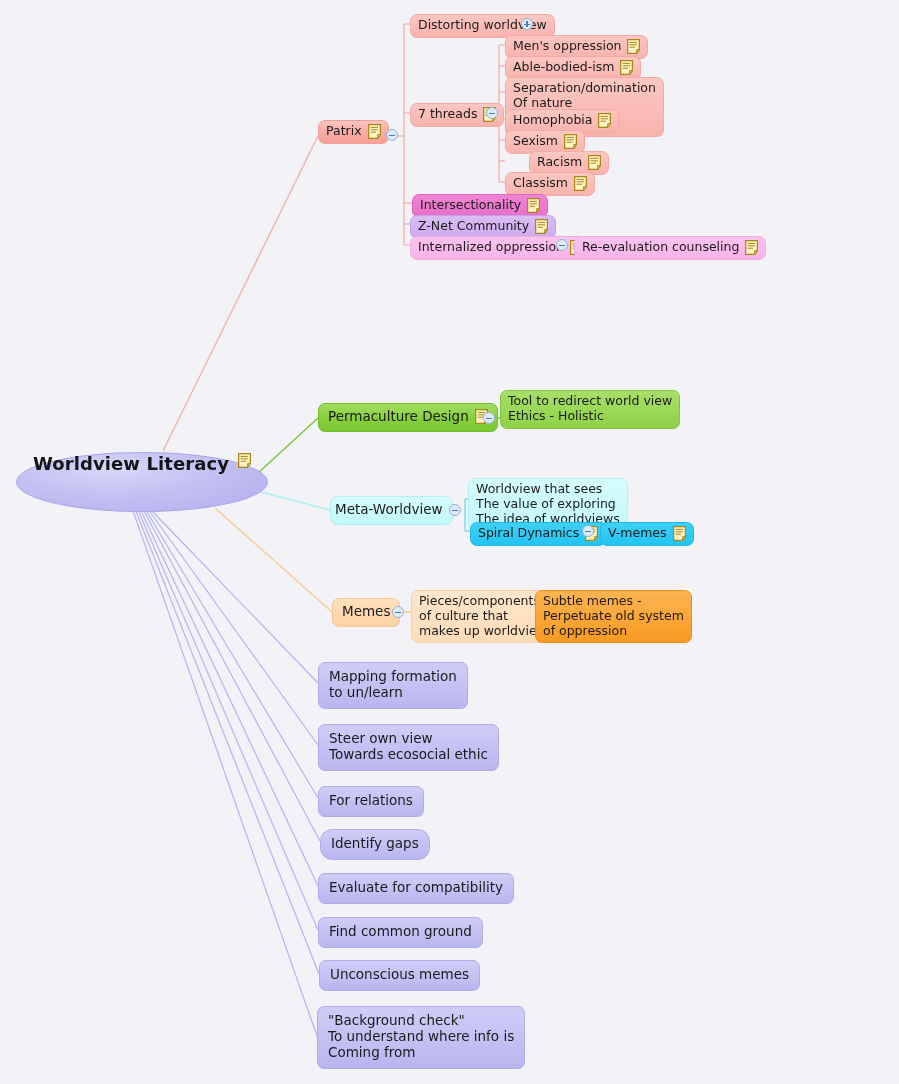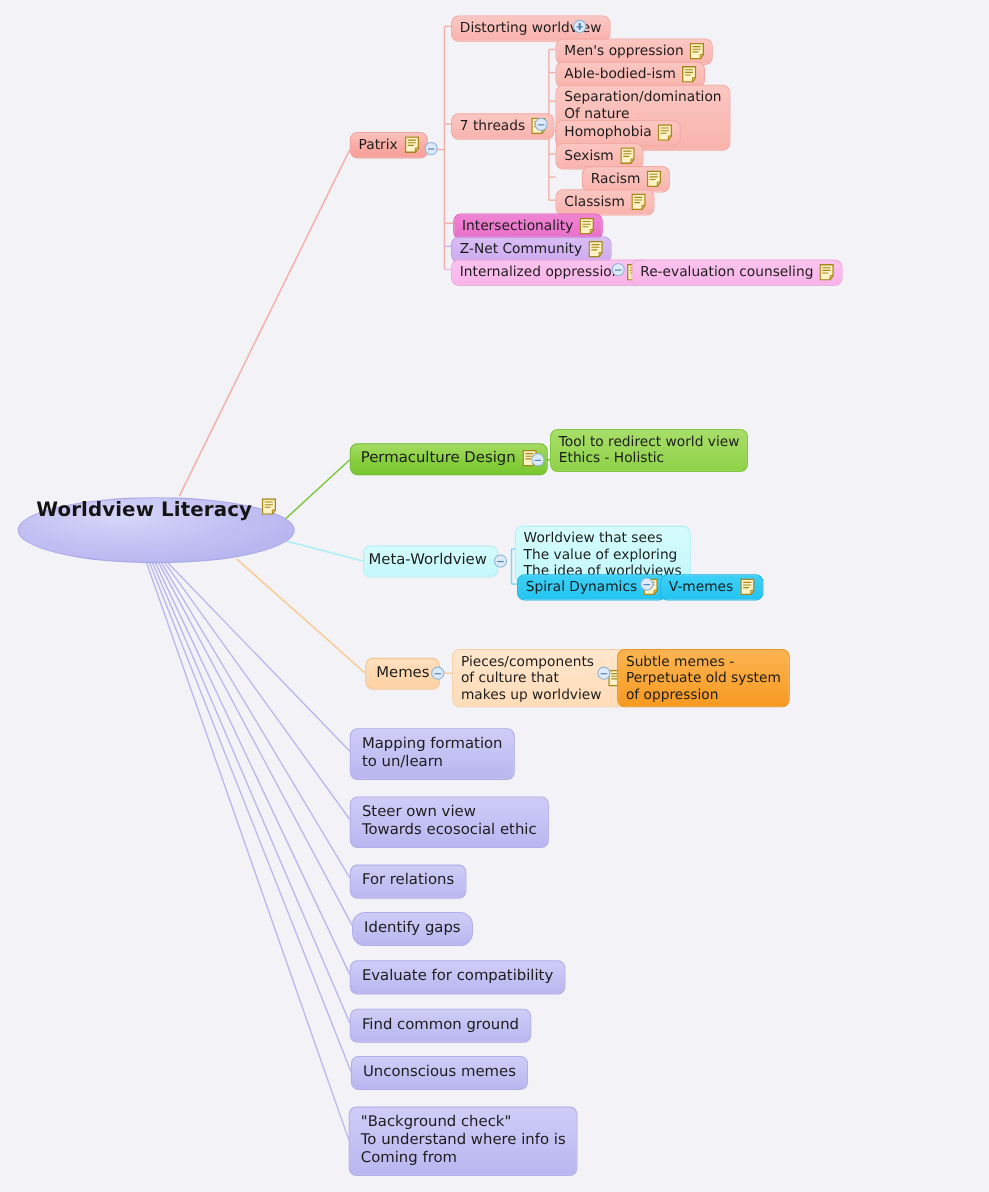--- a/index.html
+++ b/index.html
@@ -412,21 +412,21 @@
       <path d="M9.6 14.3 V10.6 H12.3 Z" fill="#e8d488" stroke="#a8871a" stroke-width="0.9"></path>
       <g stroke="#a8871a" stroke-width="1">
           <path d="M2.6 3.4 H10"></path>
           <path d="M2.6 5.8 H10"></path>
           <path d="M2.6 8.2 H8"></path>
         </g>
     </svg>
   </div>
   <div class="toggle" style="left:543px; top:606px;"></div>
 
-  <div class="node c-orange" style="left:561px; top:590px;">
+  <div class="node c-orange" style="left:535px; top:590px;">
     <span class="lbl">Subtle memes -
 Perpetuate old system
 of oppression</span>
   </div>
 
   <div class="node c-periw" style="left:318px; top:724px; font-size:13.5px; padding:6px 10px 7px 10px;">
     <span class="lbl">Steer own view
 Towards ecosocial ethic</span>
   </div>
   <div class="node c-periw" style="left:318px; top:662px; font-size:13.5px; padding:6px 10px 7px 10px;">

